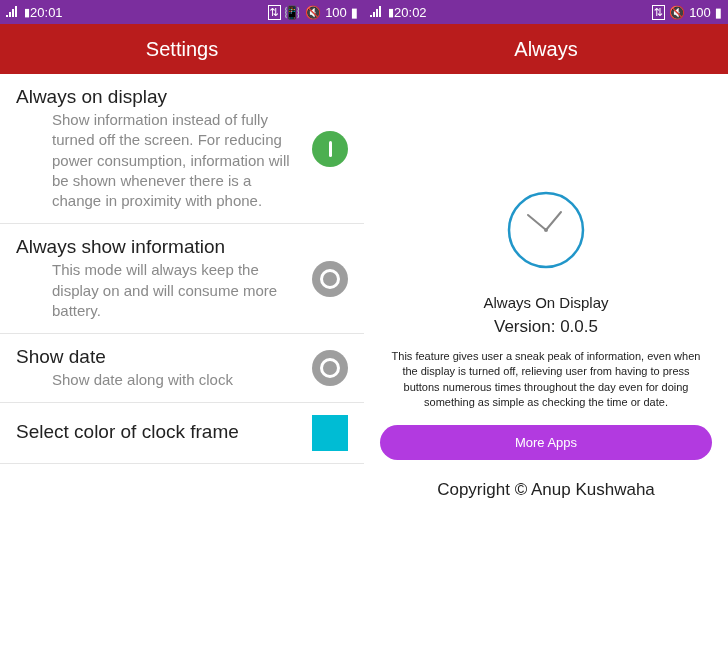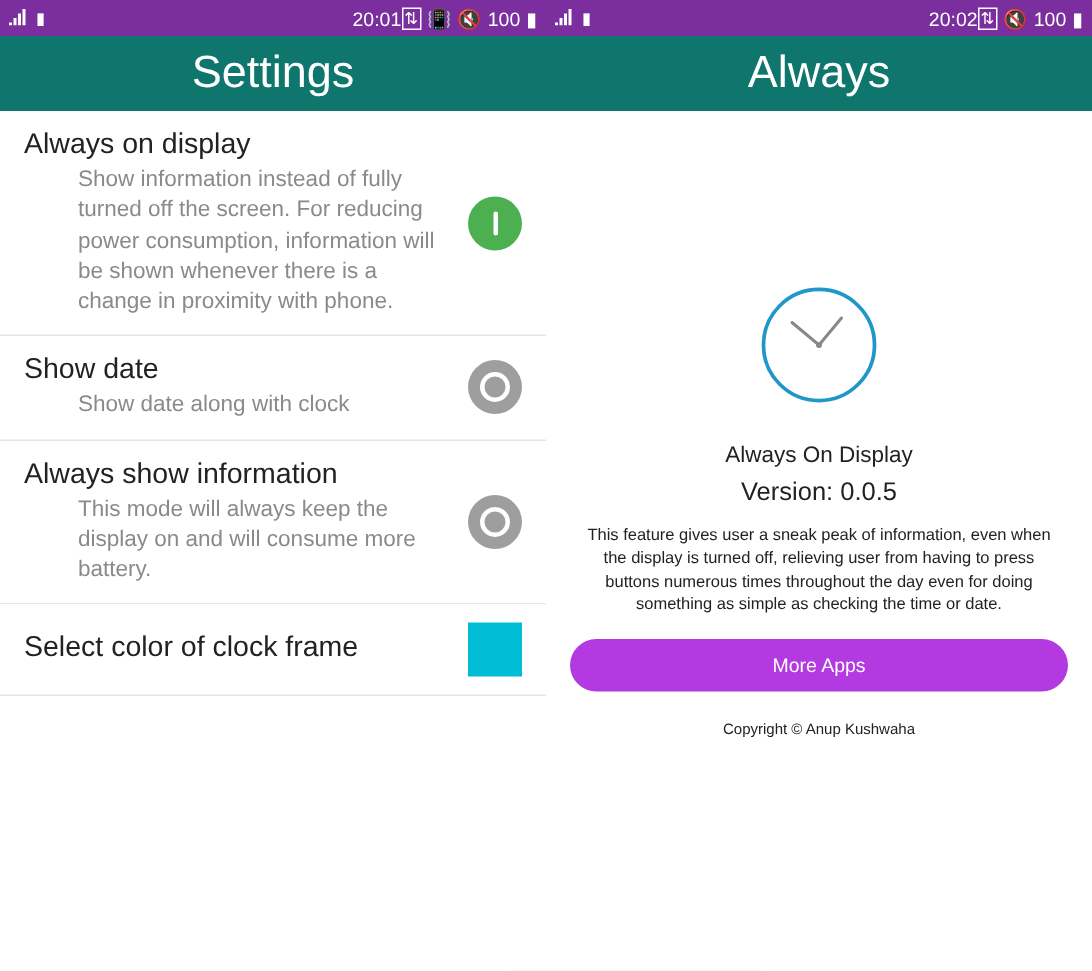--- a/index.html
+++ b/index.html
@@ -26,29 +26,29 @@
       align-items: center;
       font-size: 13px;
       padding: 0 6px;
       justify-content: space-between;
     }
     .status-left, .status-right {
       display: flex;
       align-items: center;
       gap: 4px;
     }
-    .status-center { flex: 1; text-align: right; }
+    .status-center { flex: 1; text-align: left; }
     .header {
       height: 50px;
-      background: #0f766e;
+      background: #b91c1c;
       color: #fff;
       display: flex;
       align-items: center;
       justify-content: center;
-      font-size: 30px;
+      font-size: 20px;
       font-weight: 300;
     }
     .list { flex: 1; background: #fff; }
     .list-item {
       padding: 12px 16px;
       border-bottom: 1px solid #e5e5e5;
       display: flex;
       align-items: center;
       justify-content: space-between;
       gap: 12px;
@@ -125,21 +125,21 @@
       color: #fff;
       border: none;
       border-radius: 22px;
       padding: 10px 0;
       font-size: 13px;
       font-weight: 300;
       cursor: pointer;
     }
     .copyright {
       margin-top: 20px;
-      font-size: 10px;
+      font-size: 17px;
       color: #222;
     }
     .signal-icon {
       display: inline-block;
       width: 14px;
       height: 12px;
     }
   </style>
 </head>
 <body>
@@ -169,30 +169,30 @@
     <div class="list-item">
       <div class="text-col">
         <div class="title">Always on display</div>
         <div class="subtitle">Show information instead of fully turned off the screen. For reducing power consumption, information will be shown whenever there is a change in proximity with phone.</div>
       </div>
       <div class="toggle-on"></div>
     </div>
 
     <div class="list-item">
       <div class="text-col">
+        <div class="title">Always show information</div>
+        <div class="subtitle">This mode will always keep the display on and will consume more battery.</div>
+      </div>
+      <div class="toggle-off"></div>
+    </div>
+
+    <div class="list-item">
+      <div class="text-col">
         <div class="title">Show date</div>
         <div class="subtitle">Show date along with clock</div>
-      </div>
-      <div class="toggle-off"></div>
-    </div>
-
-    <div class="list-item">
-      <div class="text-col">
-        <div class="title">Always show information</div>
-        <div class="subtitle">This mode will always keep the display on and will consume more battery.</div>
       </div>
       <div class="toggle-off"></div>
     </div>
 
     <div class="list-item">
       <div class="text-col">
         <div class="title">Select color of clock frame</div>
       </div>
       <div class="color-swatch" style="background:#00bcd4"></div>
     </div>

